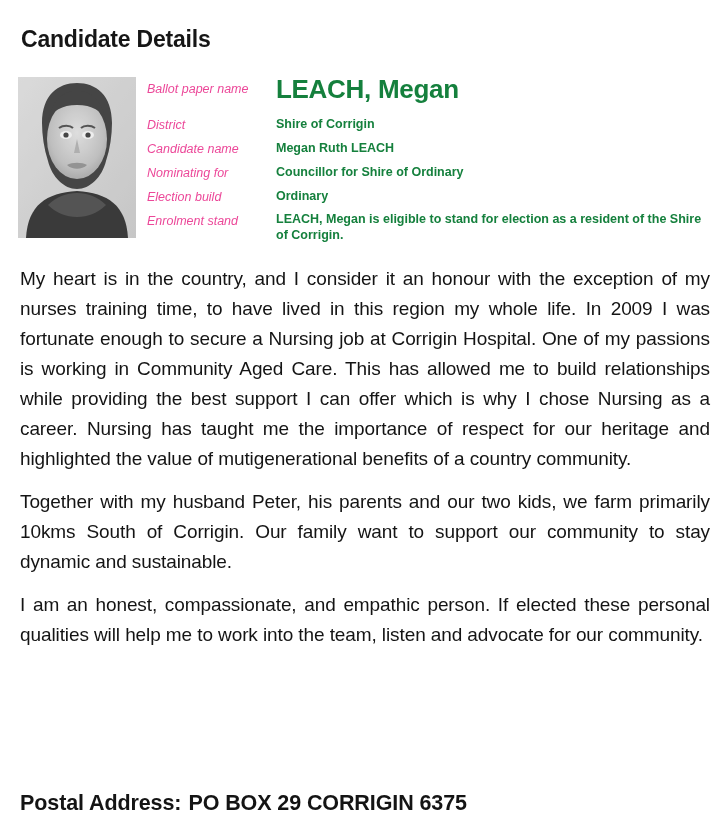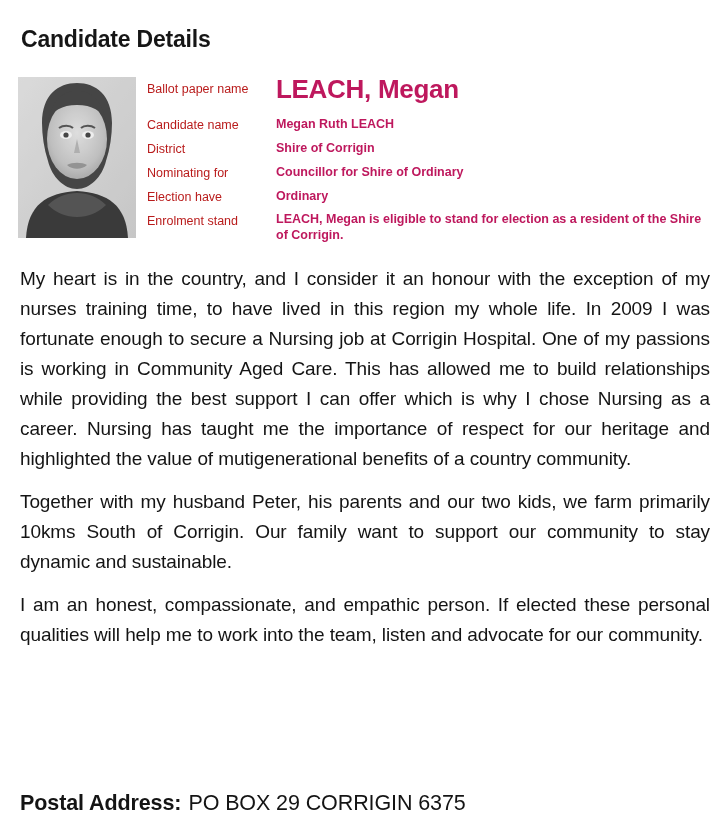--- a/index.html
+++ b/index.html
@@ -67,31 +67,32 @@
     align-items: flex-start;
     margin-bottom: 7px;
   }
   .drow.ballot { margin-bottom: 13px; }
 
   .dlabel {
     width: 129px;
     flex: 0 0 129px;
     font-size: 12.5px;
     font-weight: normal;
-    color: #b91c1c;
+    color: #ec4899;
     line-height: 16px;
     padding-top: 1px;
+    font-style: italic;
   }
   .drow.ballot .dlabel { padding-top: 6px; }
 
   .dvalue {
     flex: 1 1 auto;
     font-size: 12.5px;
     font-weight: bold;
-    color: #be185d;
+    color: #15803d;
     line-height: 16px;
   }
   .dvalue.big {
     font-size: 26px;
     font-weight: bold;
     line-height: 28px;
     letter-spacing: -0.3px;
   }
   .dvalue.wrap {
     line-height: 15.5px;
@@ -123,21 +124,21 @@
     width: 690px;
   }
   .cline {
     font-size: 21.5px;
     line-height: 29px;
     color: #141414;
     white-space: nowrap;
     letter-spacing: -0.1px;
   }
   .clabel { font-weight: bold; }
-  .cvalue { font-weight: normal; padding-left: 7px; }
+  .cvalue { font-weight: bold; padding-left: 7px; }
 </style>
 </head>
 <body>
 
 <div class="page">
 
   <div class="page-title">Candidate Details</div>
 
   <div class="detail-block">
 
@@ -174,36 +175,36 @@
     </div>
 
     <div class="detail-rows">
 
       <div class="drow ballot">
         <div class="dlabel">Ballot paper name</div>
         <div class="dvalue big">LEACH, Megan</div>
       </div>
 
       <div class="drow">
+        <div class="dlabel">District</div>
+        <div class="dvalue">Shire of Corrigin</div>
+      </div>
+
+      <div class="drow">
         <div class="dlabel">Candidate name</div>
         <div class="dvalue">Megan Ruth LEACH</div>
       </div>
 
       <div class="drow">
-        <div class="dlabel">District</div>
-        <div class="dvalue">Shire of Corrigin</div>
-      </div>
-
-      <div class="drow">
         <div class="dlabel">Nominating for</div>
         <div class="dvalue">Councillor for Shire of Ordinary</div>
       </div>
 
       <div class="drow">
-        <div class="dlabel">Election have</div>
+        <div class="dlabel">Election build</div>
         <div class="dvalue">Ordinary</div>
       </div>
 
       <div class="drow">
         <div class="dlabel">Enrolment stand</div>
         <div class="dvalue wrap">LEACH, Megan is eligible to stand for election as a resident of the Shire of Corrigin.</div>
       </div>
 
     </div>
   </div>

